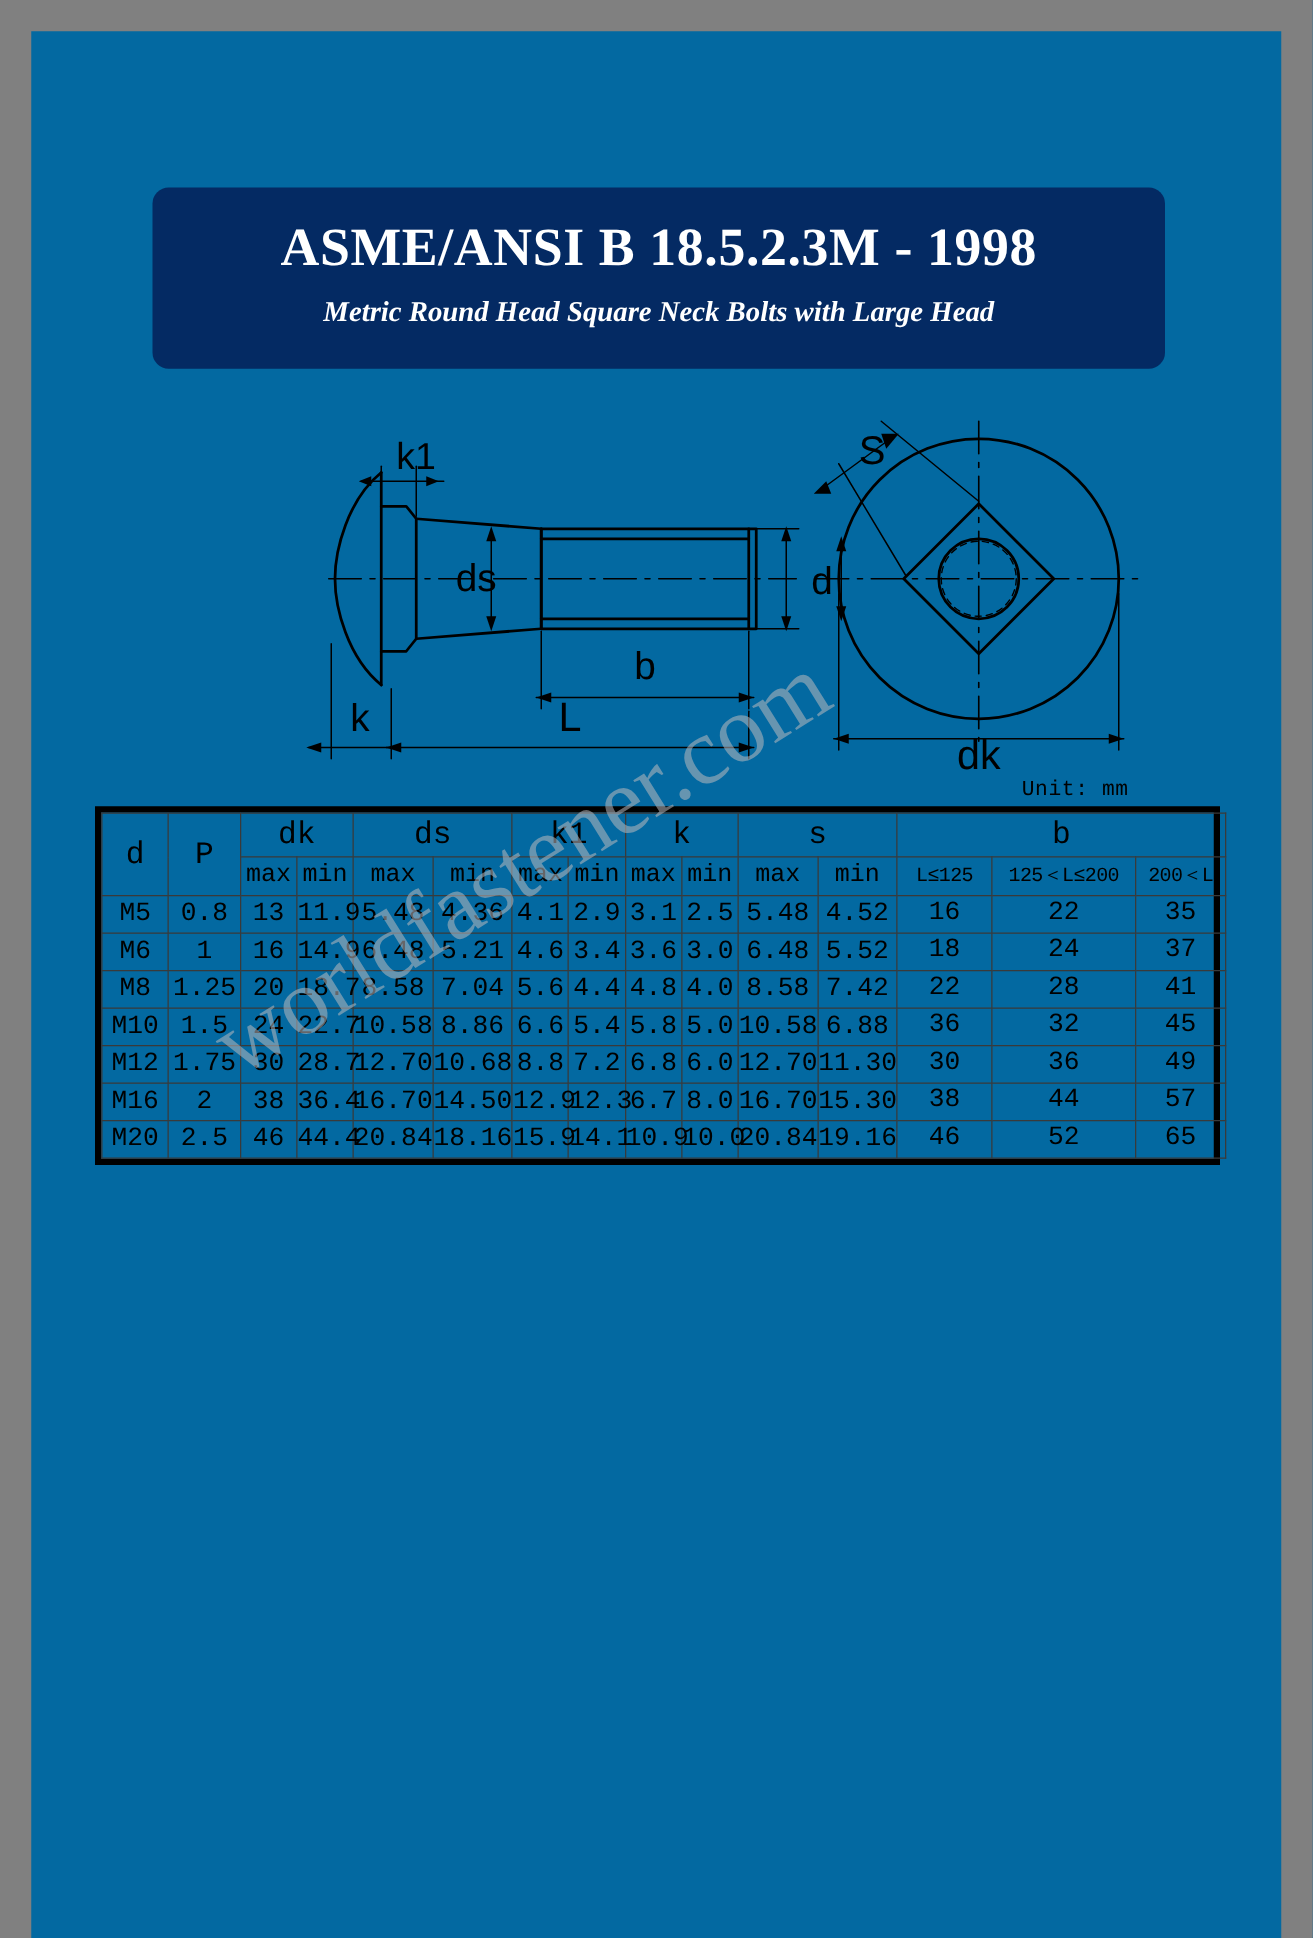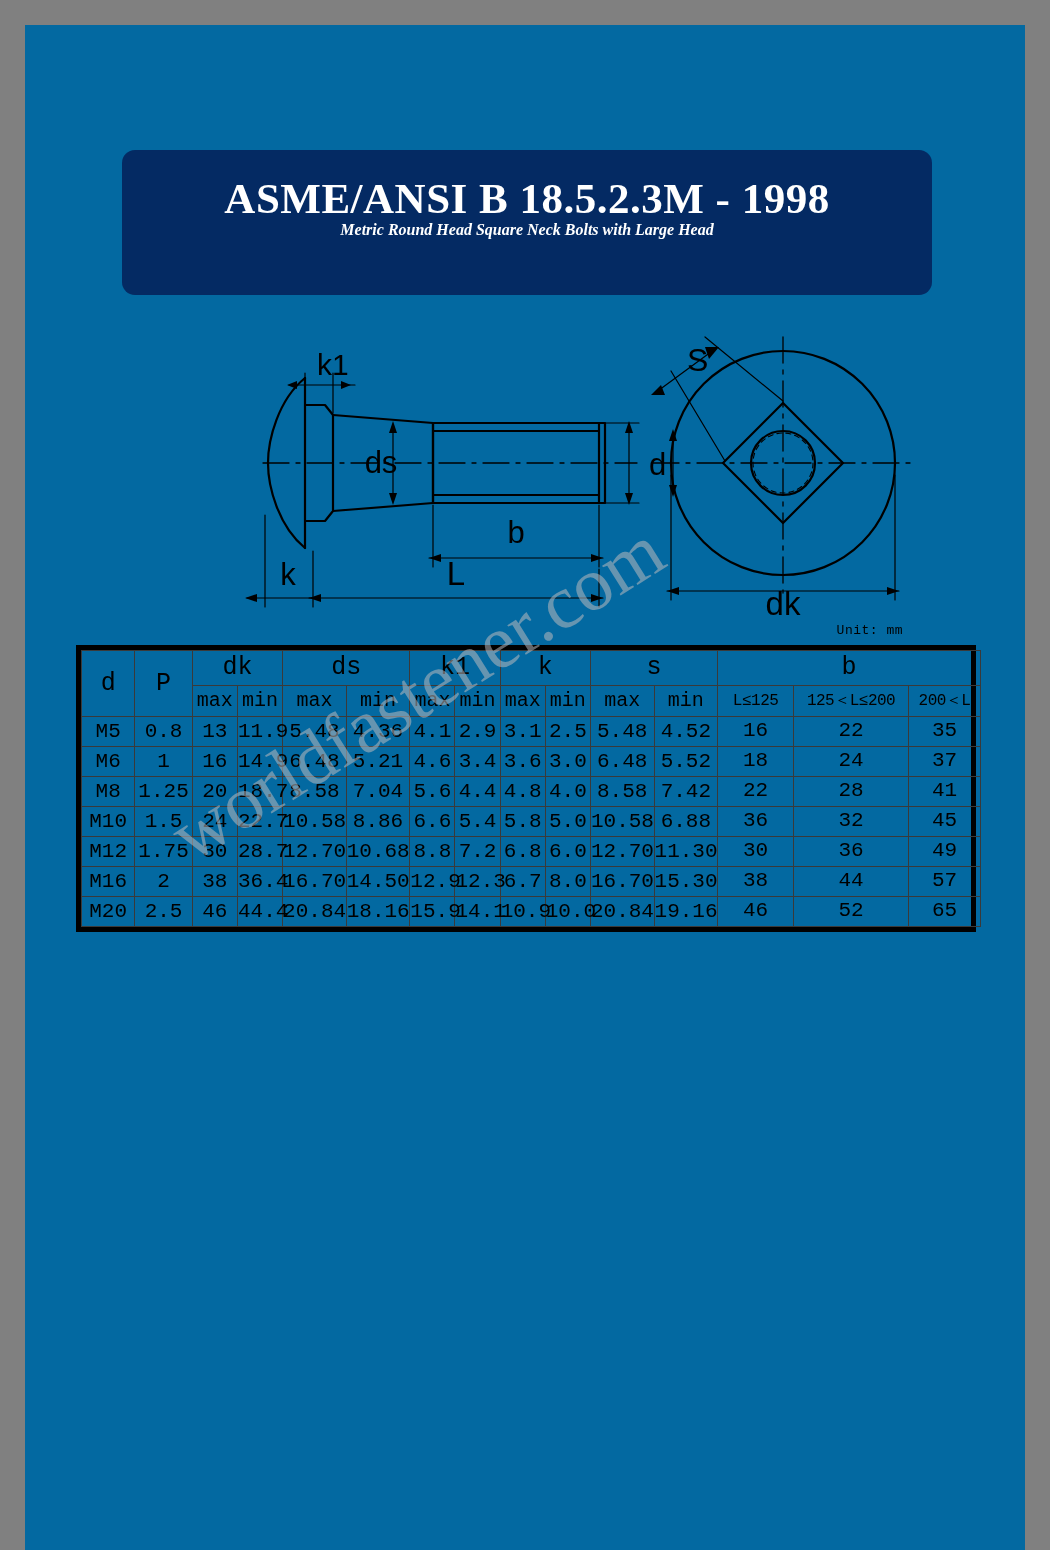--- a/index.html
+++ b/index.html
@@ -35,38 +35,39 @@
     font-size: 43px;
     letter-spacing: 0.5px;
     margin-top: 26px;
     line-height: 1.05;
     white-space: nowrap;
   }
   #banner-subtitle {
     font-family: "Liberation Serif", serif;
     font-weight: bold;
     font-style: italic;
-    font-size: 16px;
+    font-size: 23px;
+    margin-top: 16px;
     white-space: nowrap;
   }
 
   
   #drawing {
     position: absolute;
     left: 0px; top: 290px;
     width: 1000px; height: 330px;
   }
   #drawing svg { display: block; }
 
   
   #unit-label {
     position: absolute;
     right: 122px; top: 598px;
     font-family: "Liberation Mono", monospace;
-    font-size: 13px;
+    font-size: 17px;
     color: #000;
     letter-spacing: 0.5px;
   }
 
   
   #watermark {
     position: absolute;
     left: 130px; top: 780px;
     font-family: "Liberation Serif", serif;
     font-size: 76px;

